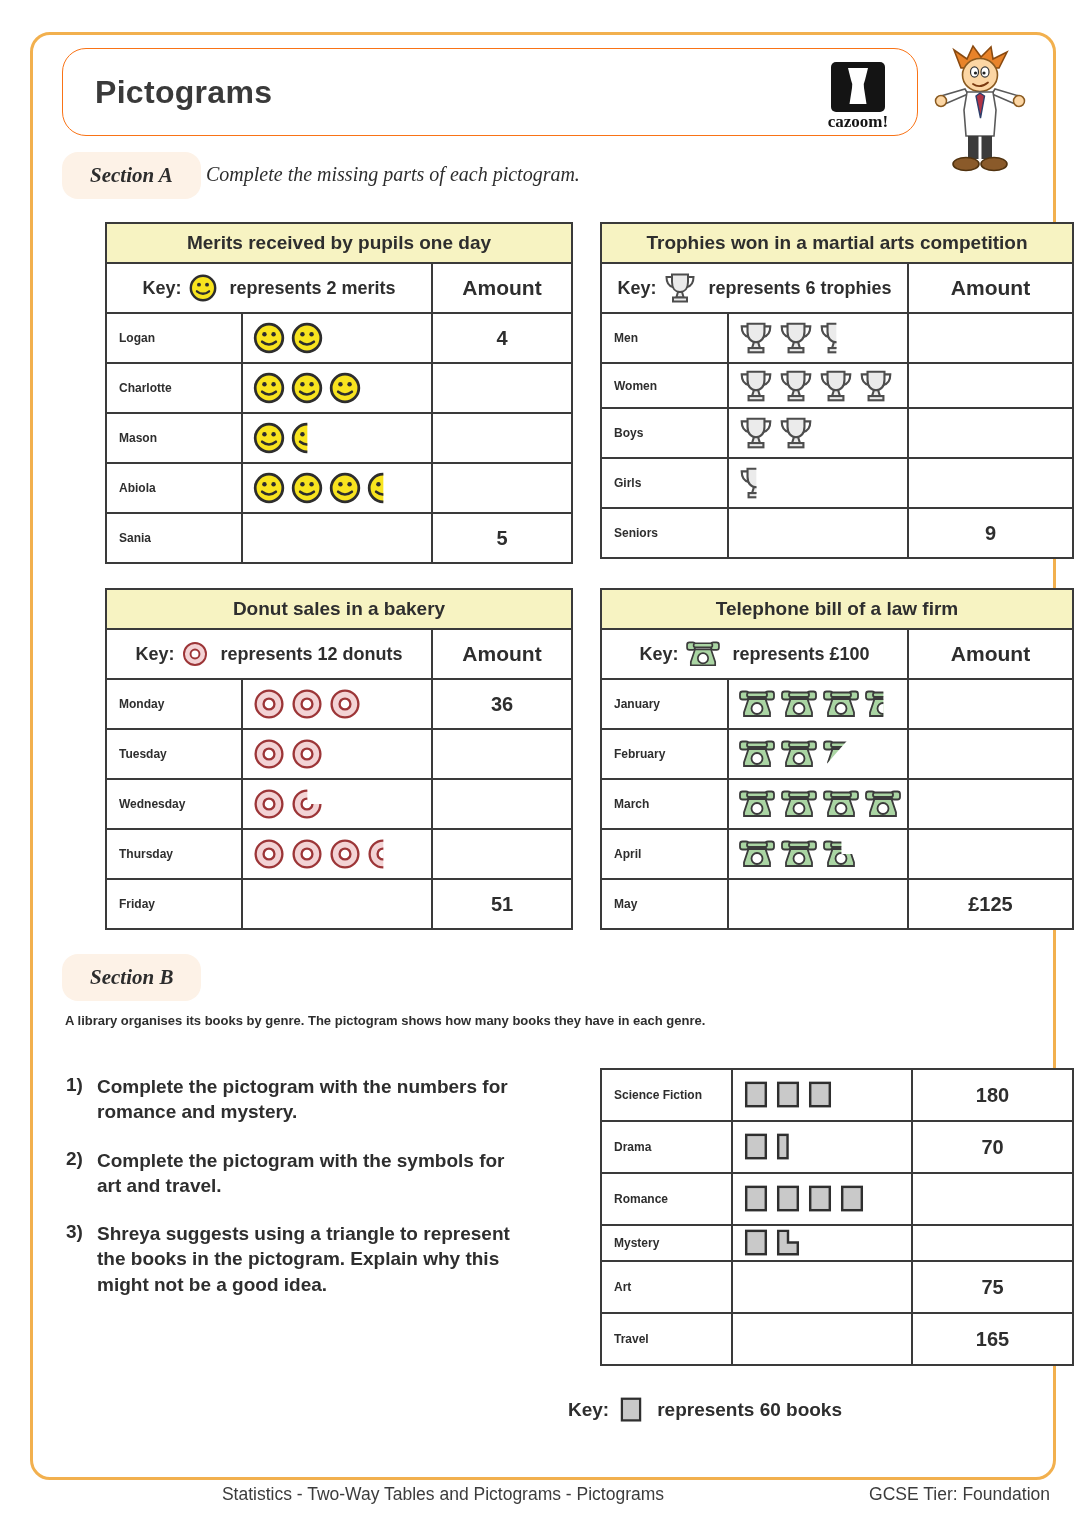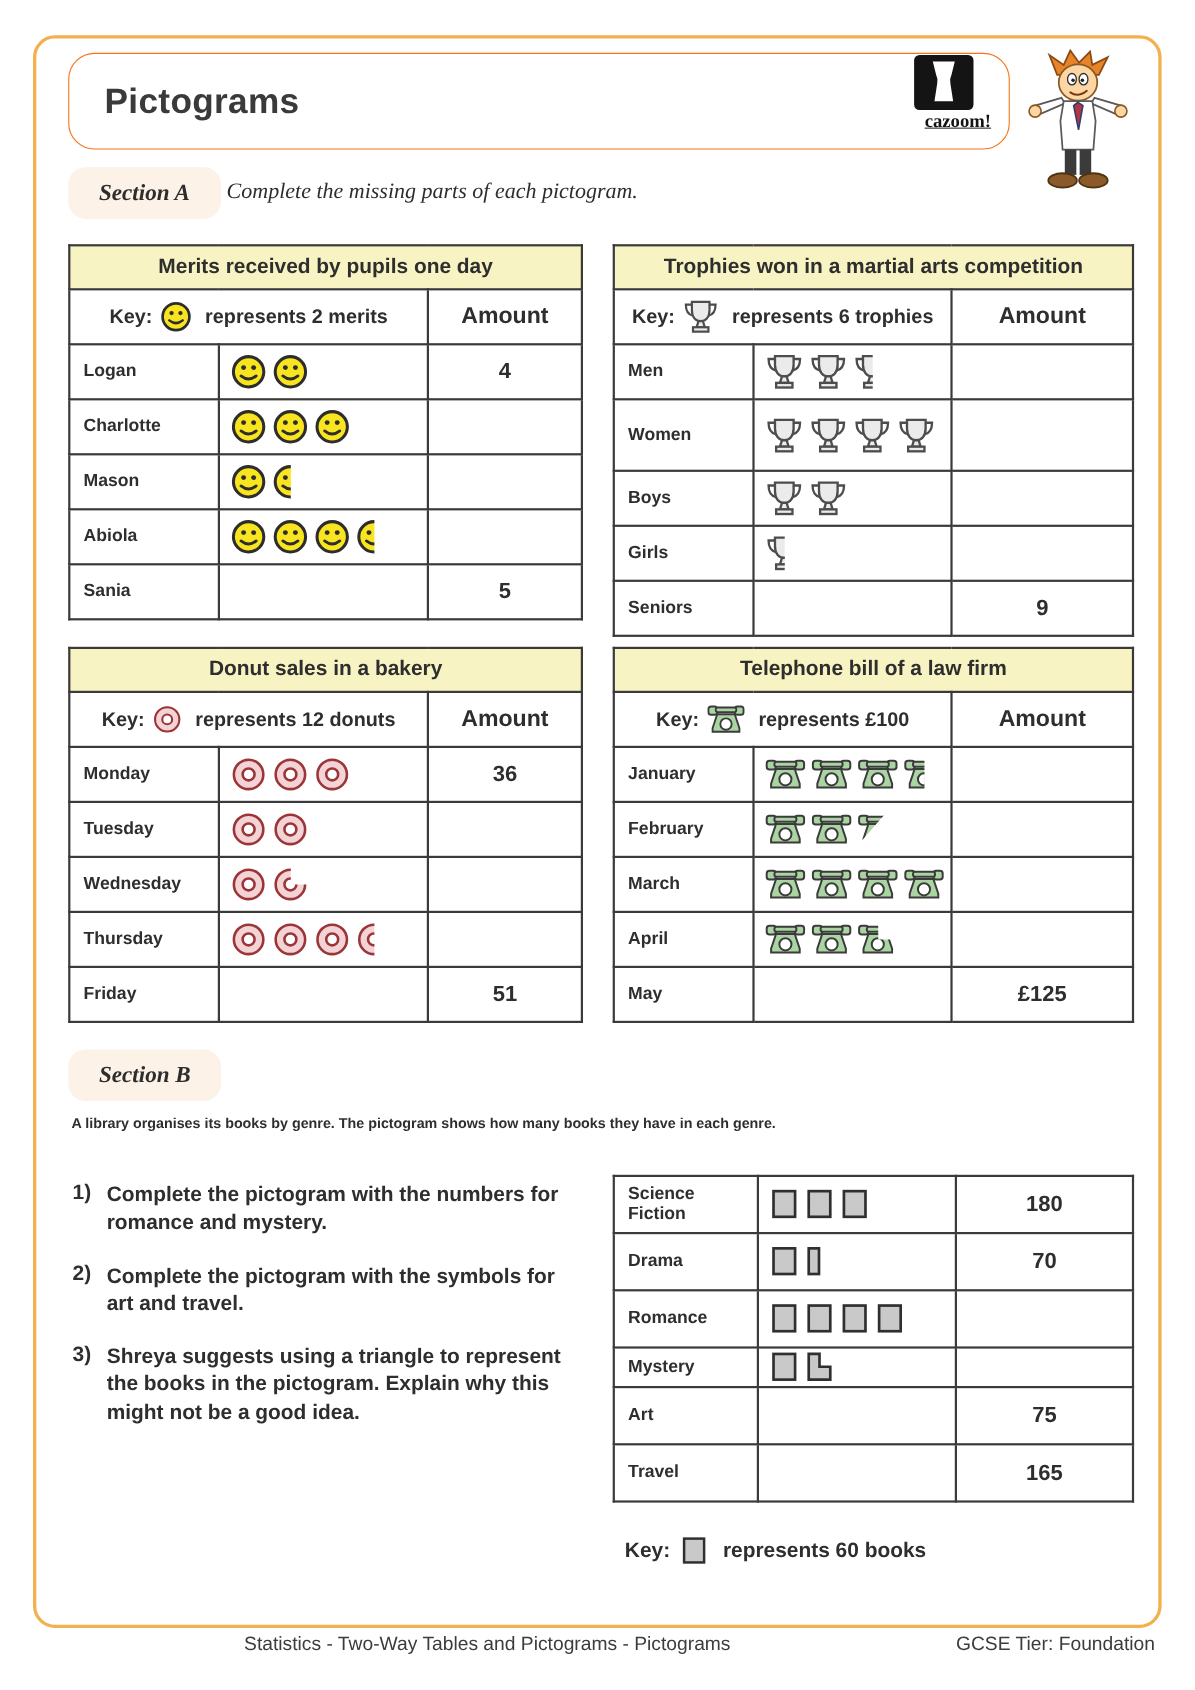--- a/index.html
+++ b/index.html
@@ -12,44 +12,44 @@
   position:absolute; left:30px; top:32px; width:1026px; height:1448px;
   border:3px solid #f2b04e; border-radius:20px; background:#fff;
 }
 
 .header-box {
   position:absolute; left:62px; top:48px; width:856px; height:88px;
   border:1px solid #f97316; border-radius:24px; background:#fff;
   display:flex; align-items:center;
 }
 .page-title { font-size:32px; font-weight:bold; color:#3a3a3a; margin-left:32px; letter-spacing:0.3px; }
-.logo { position:absolute; right:16px; top:1px; width:86px; text-align:right;text-decoration:underline; }
+.logo { position:absolute; right:16px; top:13px; width:86px; text-align:center; }
 .logo-box { width:54px; height:50px; background:#141414; border-radius:5px; margin:0 auto; display:flex; align-items:center; justify-content:center; }
 .logo-text { font-family:"Liberation Serif", serif; font-weight:bold; font-size:17px; color:#141414; margin-top:0px; }
 .mascot { position:absolute; left:928px; top:44px; }
 
 .section-pill {
   position:absolute; left:62px; background:#fdf2e7; border-radius:16px;
   padding:11px 28px; font-family:"Liberation Serif", serif; font-style:italic;
   font-weight:bold; font-size:21px; color:#2d2d2d;
 }
 .pill-a { top:152px; }
 .pill-b { top:954px; }
 .instruction {
   position:absolute; left:206px; top:163px; font-family:"Liberation Serif", serif;
   font-style:italic; font-size:20px; color:#2d2d2d;
 }
 
 .tblpos { position:absolute; }
-table.ptable { border-collapse:collapse; background:#fff; table-layout:fixed; }
+table.ptable { border-collapse:collapse; background:#fff; table-layout:fixed;margin-left:43px; }
 .ptable td { border:2.5px solid #3a3a3a; overflow:hidden; }
 .ptable td.ctitle { background:#f7f3c2; text-align:center; font-weight:bold; font-size:19px; color:#2e2e2e; height:40px; }
 .ptable td.ckey { height:50px; }
 .keycell { display:flex; align-items:center; justify-content:center; gap:7px; font-weight:bold; font-size:18px; color:#2e2e2e; }
-.ptable td.cname { font-weight:bold; font-size:16px; color:#2e2e2e; padding-left:12px; padding-right:6px; }
+.ptable td.cname { font-weight:bold; font-size:12px; color:#2e2e2e; padding-left:12px; padding-right:6px; }
 .ptable td.cpicto { padding-left:9px; }
 .ptable td.camount { text-align:center; font-weight:bold; font-size:20px; color:#2e2e2e; }
 .ptable td.chead { font-size:21px; }
 .sym { display:inline-block; vertical-align:middle; margin-right:4px; line-height:0; }
 .sym svg { display:block; }
 .f50 svg { clip-path:polygon(0 0, 51% 0, 51% 100%, 0 100%); }
 .f75 svg { clip-path:polygon(0 0, 51% 0, 51% 50%, 100% 50%, 100% 100%, 0 100%); }
 .f25 svg { clip-path:polygon(0 0, 72% 0, 0 98%); }
 
 .intro { position:absolute; left:65px; top:1012px; width:940px; font-weight:bold; font-size:13px; line-height:1.35; color:#2e2e2e; }
@@ -263,21 +263,21 @@
     <rect x="10" y="26.5" width="14" height="4" fill="#ebebeb" stroke="#4d4d4d" stroke-width="2"></rect>
               </svg></span><span class="sym f50"><svg width="36" height="36" viewBox="0 0 34 34">
     <path d="M9 3.5 h16 v7.5 c0 6.5 -3.5 10 -8 10 c-4.5 0 -8 -3.5 -8 -10 z" fill="#ebebeb" stroke="#4d4d4d" stroke-width="2"></path>
     <path d="M9 6 H3.5 C3.5 12 5.5 15 10 16" fill="none" stroke="#4d4d4d" stroke-width="2"></path>
     <path d="M25 6 H30.5 C30.5 12 28.5 15 24 16" fill="none" stroke="#4d4d4d" stroke-width="2"></path>
     <path d="M15 21 h4 l1.7 5.5 h-7.4 z" fill="#ebebeb" stroke="#4d4d4d" stroke-width="2"></path>
     <rect x="10" y="26.5" width="14" height="4" fill="#ebebeb" stroke="#4d4d4d" stroke-width="2"></rect>
               </svg></span></td>
           <td class="camount"></td>
         </tr>
-        <tr style="height: 65px;">
+        <tr style="height: 45px;">
           <td class="cname">Women</td>
           <td class="cpicto"><span class="sym"><svg width="36" height="36" viewBox="0 0 34 34">
     <path d="M9 3.5 h16 v7.5 c0 6.5 -3.5 10 -8 10 c-4.5 0 -8 -3.5 -8 -10 z" fill="#ebebeb" stroke="#4d4d4d" stroke-width="2"></path>
     <path d="M9 6 H3.5 C3.5 12 5.5 15 10 16" fill="none" stroke="#4d4d4d" stroke-width="2"></path>
     <path d="M25 6 H30.5 C30.5 12 28.5 15 24 16" fill="none" stroke="#4d4d4d" stroke-width="2"></path>
     <path d="M15 21 h4 l1.7 5.5 h-7.4 z" fill="#ebebeb" stroke="#4d4d4d" stroke-width="2"></path>
     <rect x="10" y="26.5" width="14" height="4" fill="#ebebeb" stroke="#4d4d4d" stroke-width="2"></rect>
               </svg></span><span class="sym"><svg width="36" height="36" viewBox="0 0 34 34">
     <path d="M9 3.5 h16 v7.5 c0 6.5 -3.5 10 -8 10 c-4.5 0 -8 -3.5 -8 -10 z" fill="#ebebeb" stroke="#4d4d4d" stroke-width="2"></path>
     <path d="M9 6 H3.5 C3.5 12 5.5 15 10 16" fill="none" stroke="#4d4d4d" stroke-width="2"></path>

